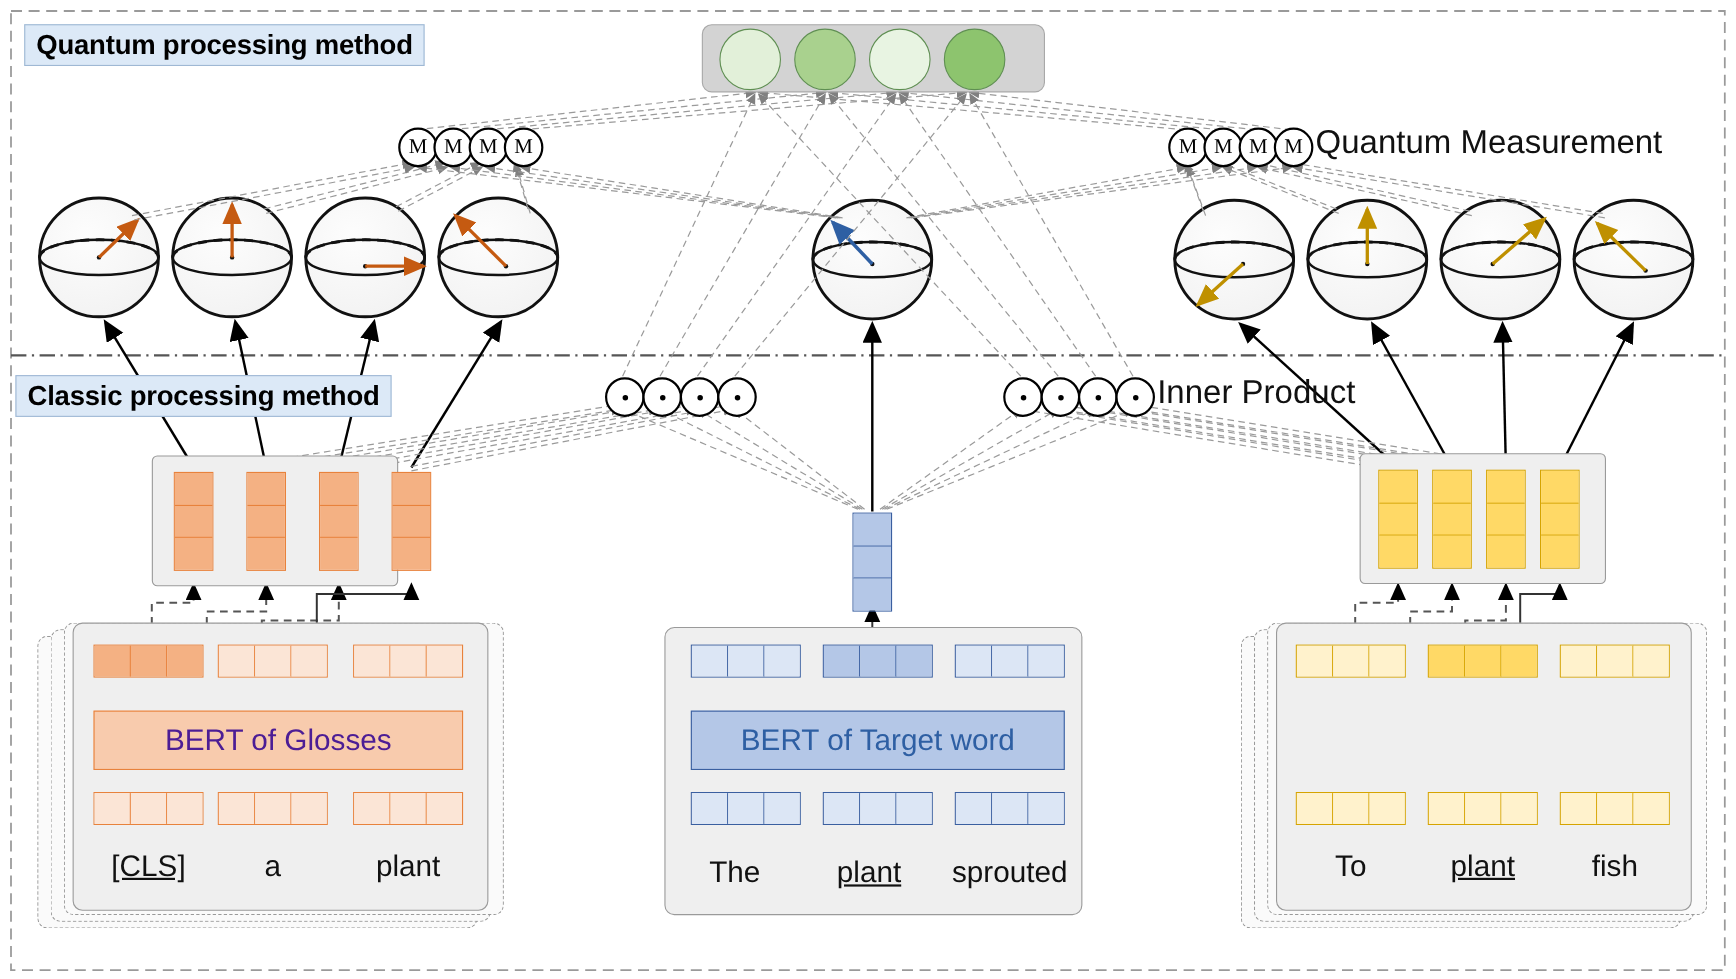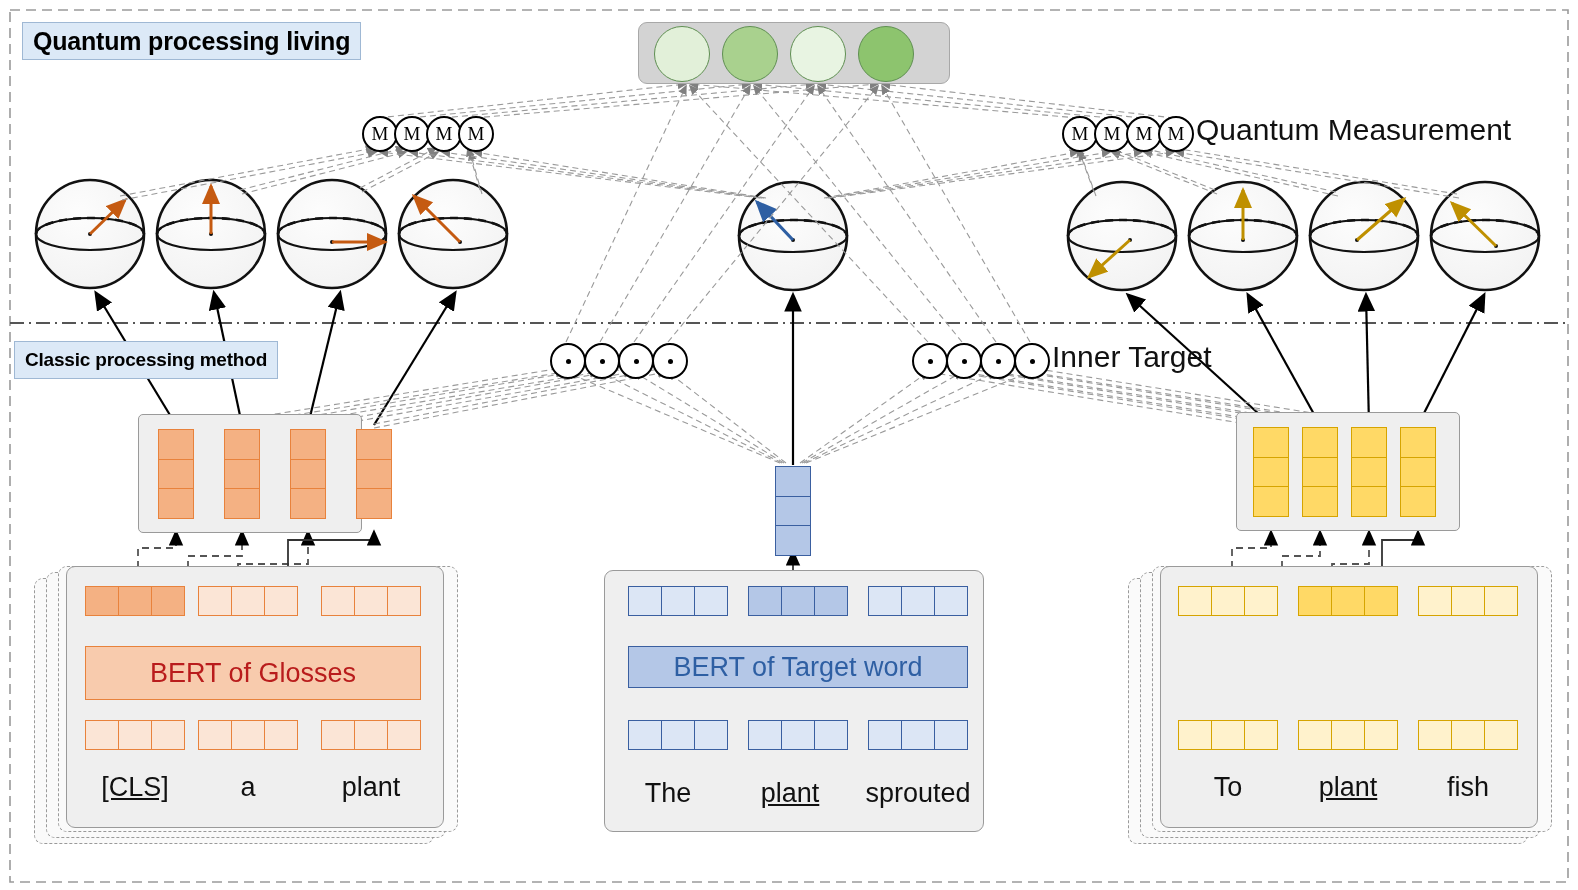--- a/index.html
+++ b/index.html
@@ -340,24 +340,24 @@
     </div>
   <div class="ipnode" style="left:946px;top:343px;width:32px;height:32px;">
       <span></span>
     </div>
   <div class="ipnode" style="left:980px;top:343px;width:32px;height:32px;">
       <span></span>
     </div>
   <div class="ipnode" style="left:1014px;top:343px;width:32px;height:32px;">
       <span></span>
     </div>
-  <div class="abs plain-label" style="left:1052px;top:340px;font-size:30px;">Inner Target</div>
-
-  <div class="abs meth-label" style="left:22px;top:22px;height:38px;font-size:25px;">Quantum processing living</div>
-  <div class="abs meth-label" style="left:14px;top:341px;height:38px;font-size:19px;">Classic processing method</div>
+  <div class="abs plain-label" style="left:1052px;top:340px;font-size:30px;">Inner Product</div>
+
+  <div class="abs meth-label" style="left:22px;top:22px;height:38px;font-size:25px;">Quantum processing method</div>
+  <div class="abs meth-label" style="left:14px;top:341px;height:38px;font-size:25px;">Classic processing method</div>
 
   <div class="abs grey-box-flat" style="left:138px;top:414px;width:224px;height:119px;"></div>
   <div class="abs vbar" style="left:158px;top:429px;width:36px;height:90px;border:1.4px solid #E8823C;">
     <div style="background:#F4B183;border-bottom:1.2px solid #E8823C;"></div>
     <div style="background:#F4B183;border-bottom:1.2px solid #E8823C;"></div>
     <div style="background:#F4B183;"></div>
   </div>
   <div class="abs vbar" style="left:224px;top:429px;width:36px;height:90px;border:1.4px solid #E8823C;">
     <div style="background:#F4B183;border-bottom:1.2px solid #E8823C;"></div>
     <div style="background:#F4B183;border-bottom:1.2px solid #E8823C;"></div>
@@ -416,21 +416,21 @@
     <div style="background:#FBE5D6;border-right:1.2px solid #E8823C;"></div>
     <div style="background:#FBE5D6;border-right:1.2px solid #E8823C;"></div>
     <div style="background:#FBE5D6;"></div>
   </div>
   <div class="abs hrow" style="left:321px;top:586px;width:100px;height:30px;border:1.3px solid #E8823C;">
     <div style="background:#FBE5D6;border-right:1.2px solid #E8823C;"></div>
     <div style="background:#FBE5D6;border-right:1.2px solid #E8823C;"></div>
     <div style="background:#FBE5D6;"></div>
   </div>
 
-  <div class="abs bertbox" style="left:85px;top:646px;width:336px;height:54px;background:#F8CBAD;border:1.5px solid #E8823C;color:#b91c1c;">BERT of Glosses</div>
+  <div class="abs bertbox" style="left:85px;top:646px;width:336px;height:54px;background:#F8CBAD;border:1.5px solid #E8823C;color:#4c1d95;">BERT of Glosses</div>
 
   <div class="abs hrow" style="left:85px;top:720px;width:100px;height:30px;border:1.3px solid #E8823C;">
     <div style="background:#FBE5D6;border-right:1.2px solid #E8823C;"></div>
     <div style="background:#FBE5D6;border-right:1.2px solid #E8823C;"></div>
     <div style="background:#FBE5D6;"></div>
   </div>
   <div class="abs hrow" style="left:198px;top:720px;width:100px;height:30px;border:1.3px solid #E8823C;">
     <div style="background:#FBE5D6;border-right:1.2px solid #E8823C;"></div>
     <div style="background:#FBE5D6;border-right:1.2px solid #E8823C;"></div>
     <div style="background:#FBE5D6;"></div>
@@ -455,21 +455,21 @@
     <div style="background:#B4C7E7;border-right:1.2px solid #3A5FA0;"></div>
     <div style="background:#B4C7E7;border-right:1.2px solid #3A5FA0;"></div>
     <div style="background:#B4C7E7;"></div>
   </div>
   <div class="abs hrow" style="left:868px;top:586px;width:100px;height:30px;border:1.4px solid #3A5FA0;">
     <div style="background:#DCE6F5;border-right:1.2px solid #3A5FA0;"></div>
     <div style="background:#DCE6F5;border-right:1.2px solid #3A5FA0;"></div>
     <div style="background:#DCE6F5;"></div>
   </div>
 
-  <div class="abs bertbox" style="left:628px;top:646px;width:340px;height:42px;background:#B4C7E7;border:1.5px solid #3A5FA0;color:#2E5FA3;">BERT of Target word</div>
+  <div class="abs bertbox" style="left:628px;top:646px;width:340px;height:54px;background:#B4C7E7;border:1.5px solid #3A5FA0;color:#2E5FA3;">BERT of Target word</div>
 
   <div class="abs hrow" style="left:628px;top:720px;width:100px;height:30px;border:1.4px solid #3A5FA0;">
     <div style="background:#DCE6F5;border-right:1.2px solid #3A5FA0;"></div>
     <div style="background:#DCE6F5;border-right:1.2px solid #3A5FA0;"></div>
     <div style="background:#DCE6F5;"></div>
   </div>
   <div class="abs hrow" style="left:748px;top:720px;width:100px;height:30px;border:1.4px solid #3A5FA0;">
     <div style="background:#DCE6F5;border-right:1.2px solid #3A5FA0;"></div>
     <div style="background:#DCE6F5;border-right:1.2px solid #3A5FA0;"></div>
     <div style="background:#DCE6F5;"></div>

